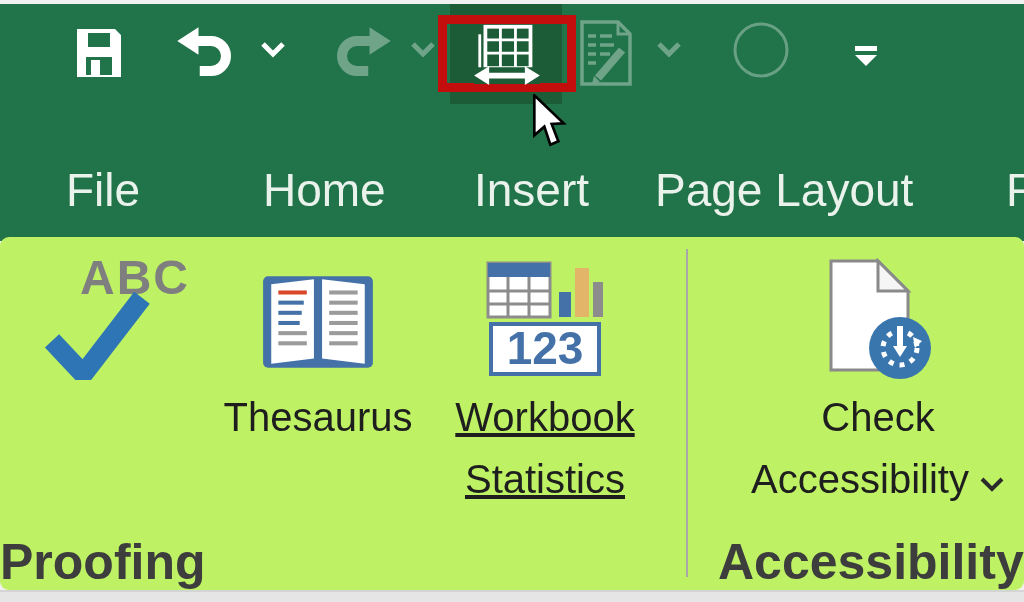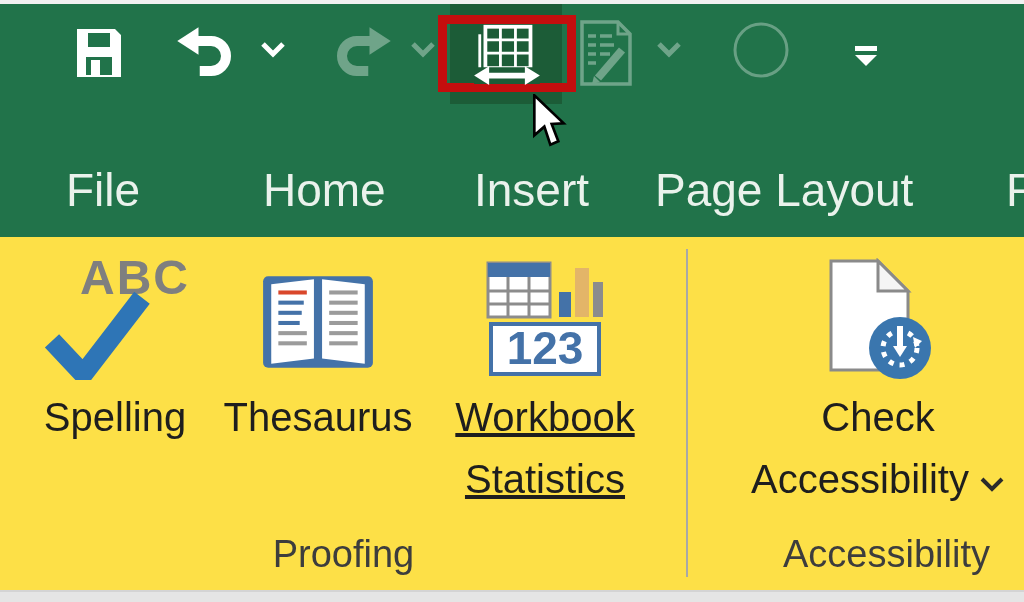--- a/index.html
+++ b/index.html
@@ -33,42 +33,43 @@
 
   
   .tab {
     position:absolute; top:148px; height:76px;
     color:#EAF2EC; font-size:46px; line-height:76px; white-space:nowrap;
   }
 
   
   .ribbon {
     position:absolute; left:0; top:237px; width:1024px; height:353px;
-    background:#fde047;
+    background:#bef264;
+    border-radius:9px;
   }
   .ribbon-bottom {
     position:absolute; left:0; top:590px; width:1024px; height:12px;
     background:#E5E5E5; border-top:2px solid #D4D4D4;
   }
   .group-divider {
     position:absolute; left:686px; top:12px; width:2px; height:328px;
     background:#A8A8A8;
   }
 
   .big-btn {
     position:absolute; top:8px; display:flex; flex-direction:column; align-items:center;
   }
   .big-btn .icon-wrap { height:135px; display:flex; align-items:flex-end; justify-content:center; }
   .btn-label {
     margin-top:6px; font-size:40px; line-height:62px; color:#1E1E1E;
     text-align:center; white-space:pre-line;
   }
   .group-label {
-    position:absolute; top:296px; width:100%; text-align:center;
-    font-size:38px; color:#3D3D3D;
+    position:absolute; top:296px; width:100%; 
+    font-size:50px; color:#3D3D3D;font-weight:bold;
   }
 
   
   .spelling-icon { position:relative; width:150px; height:130px; }
   .spelling-abc {
     position:absolute; left:40px; top:0; font-size:48px; font-weight:bold;
     color:#7F7F7F; letter-spacing:2px;
   }
   .spelling-check { position:absolute; left:2px; top:40px; }
 
@@ -168,21 +169,20 @@
 
   <div class="big-btn" style="left:17px; width:196px;">
     <div class="icon-wrap">
       <div class="spelling-icon">
         <div class="spelling-abc">ABC</div>
         <svg class="spelling-check" width="110" height="90" viewBox="0 0 56 46">
           <path d="M5 26 L21 43 L51 4" stroke="#2E75B6" stroke-width="10" fill="none"></path>
         </svg>
       </div>
     </div>
-    <div class="btn-label">Spelling</div>
   </div>
 
   <div class="big-btn" style="left:212px; width:212px;">
     <div class="icon-wrap">
       <svg width="122" height="112" viewBox="0 0 120 110">
         <rect x="6" y="8" width="108" height="90" rx="5" fill="#4472A8"></rect>
         <polygon points="14,16 56,11 56,89 14,94" fill="#FFFFFF"></polygon>
         <polygon points="106,16 64,11 64,89 106,94" fill="#FFFFFF"></polygon>
         <g stroke-width="4">
           <line x1="21" y1="24" x2="49" y2="24" stroke="#D9472B"></line>

